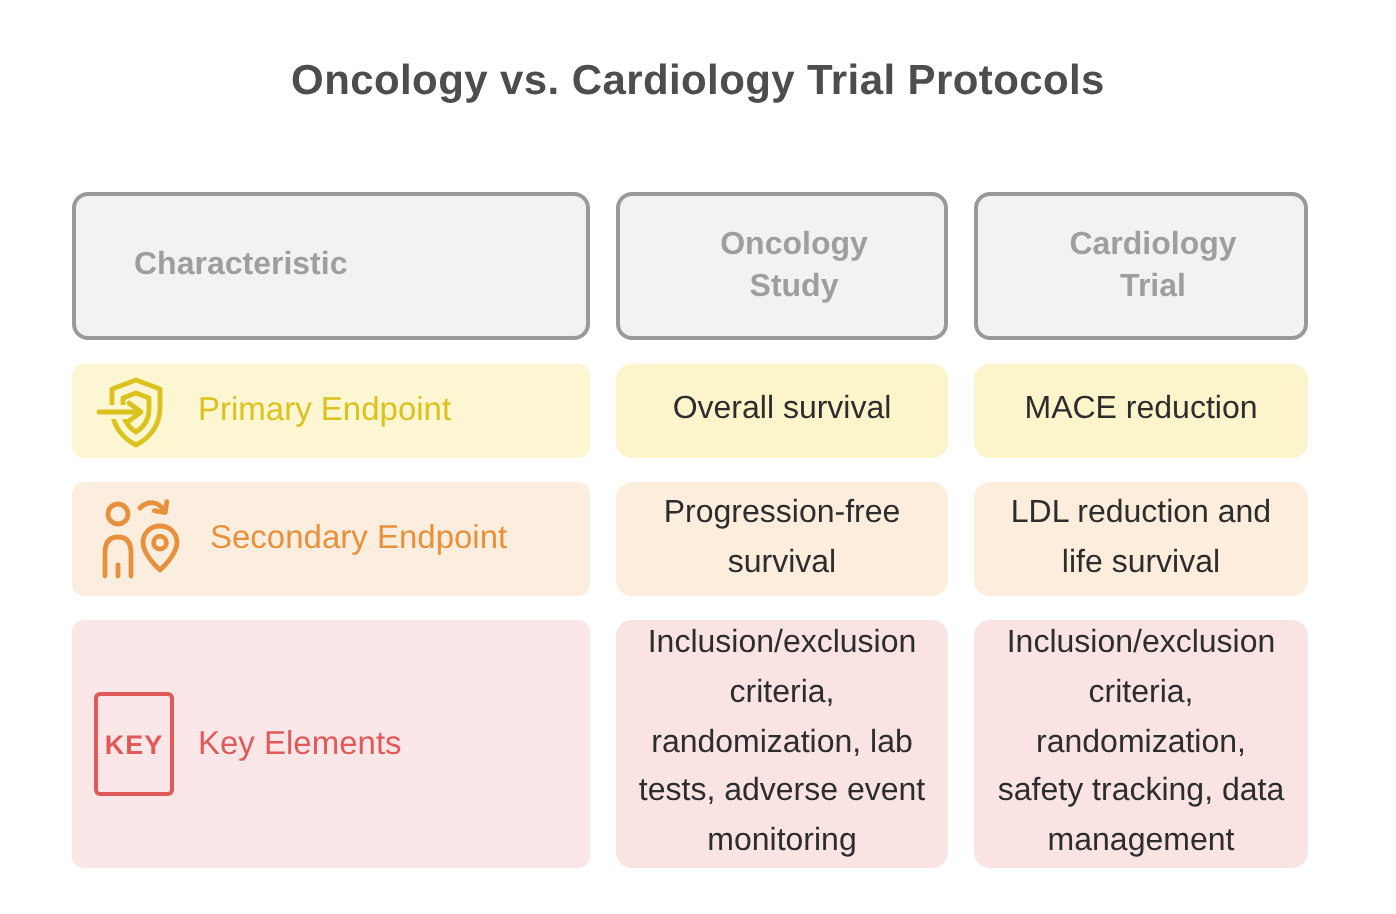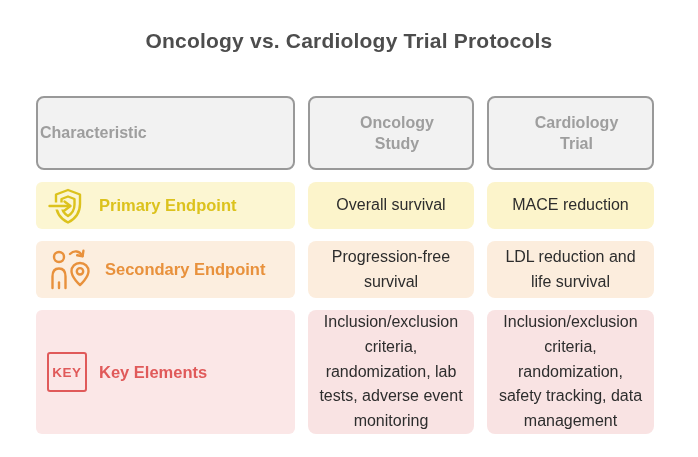--- a/index.html
+++ b/index.html
@@ -26,43 +26,43 @@
   .hbox {
     background: var(--header-bg, #F2F2F2);
     border: 2px solid var(--header-border, #999999);
     border-radius: 8px;
     color: var(--header-text, #9E9E9E);
     font-weight: bold; font-size: 16px;
     display: flex; align-items: center;
     box-sizing: border-box;
     padding-left: 12px;
   }
-  .h-left { padding-left: 2px; }
+  .h-left { padding-left: 29px; }
   .h-center { flex-direction: column; justify-content: center; text-align: center; line-height: 1.32; }
   .label-box {
     background: var(--label-bg);
     color: var(--accent);
     border-radius: 6px;
     display: flex; align-items: center;
     padding-left: 11px; gap: 12px;
     box-sizing: border-box;
   }
-  .label-text { font-weight: bold; font-size: 16.5px; }
+  .label-text { font-weight: normal; font-size: 16.5px; }
   .cell {
     background: var(--cell-bg);
     border-radius: 8px;
     color: var(--cell-text, #2D2D2D);
     font-size: 16px; line-height: 1.55;
     display: flex; align-items: center; justify-content: center;
     text-align: center; padding: 8px 10px;
     box-sizing: border-box;
   }
   .icon { display: flex; flex: none; }
   .key-box {
-    width: 40px; height: 40px; flex: none;
+    width: 40px; height: 52px; flex: none;
     border: 2.5px solid currentColor; border-radius: 3px;
     display: flex; align-items: center; justify-content: center;
     font-weight: bold; font-size: 13.5px; letter-spacing: 0.5px;
     box-sizing: border-box;
   }
 </style>
 </head>
 <body>
 
 <h1 class="title">Oncology vs. Cardiology Trial Protocols</h1>

